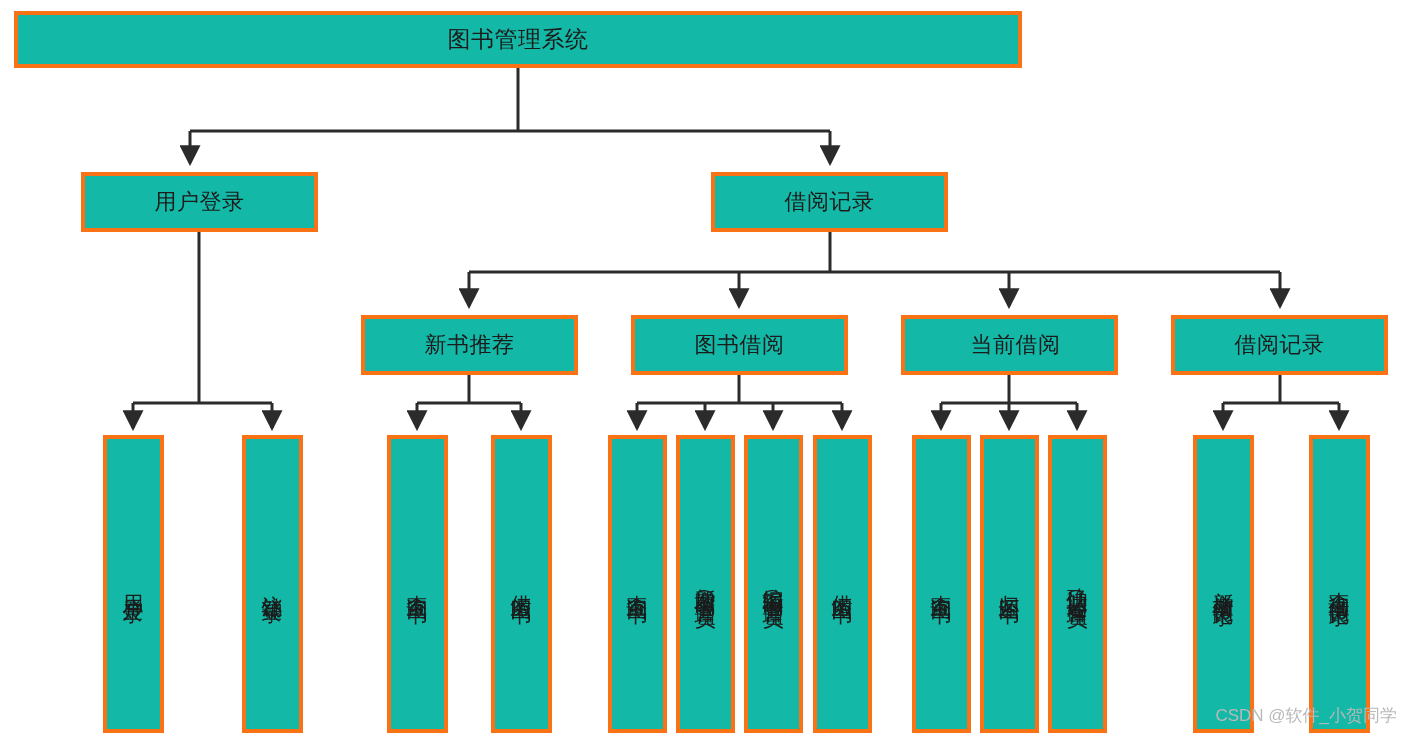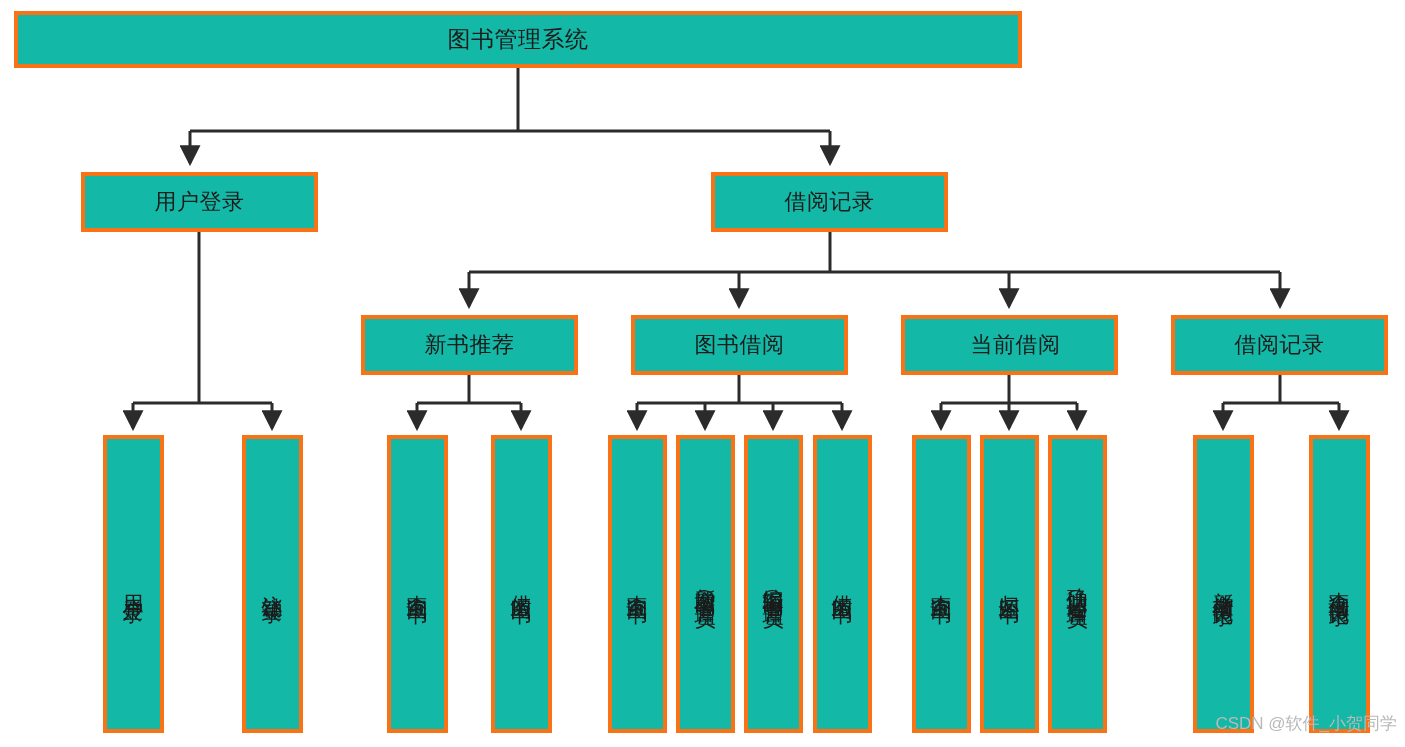--- a/index.html
+++ b/index.html
@@ -61,21 +61,21 @@
     text-orientation: upright;
     font-size: 21px;
     letter-spacing: 3px;
     line-height: 1;
     max-height: 268px;
     white-space: normal;
   }
   .watermark {
     position: absolute;
     right: 8px;
-    bottom: 12px;
+    bottom: 20px;
     font-size: 17px;
     color: #b9b9b9;
     z-index: 5;
     white-space: nowrap;
     user-select: none;
   }
 </style>
 </head>
 <body>
 

